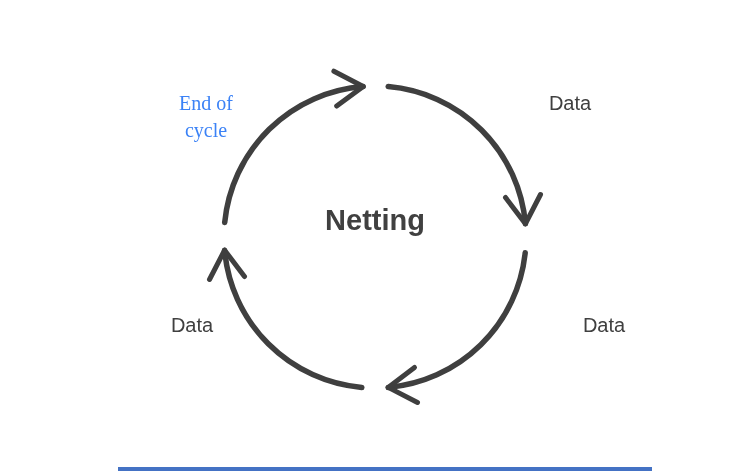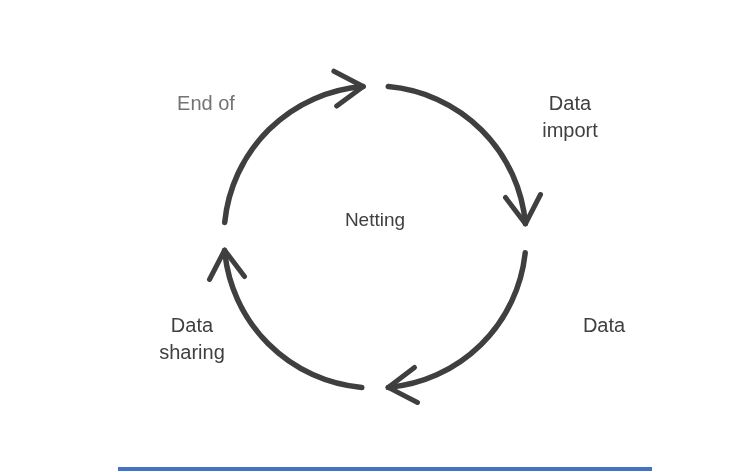--- a/index.html
+++ b/index.html
@@ -26,23 +26,23 @@
     font-size: 20px;
     line-height: 27px;
     color: #404040;
     white-space: nowrap;
     font-weight: 400;
   }
   .center-title {
     position: absolute;
     transform: translateX(-50%);
     text-align: left;
-    font-size: 19px;
+    font-size: 29px;
     line-height: 38px;
-    font-weight: 400;
+    font-weight: 700;
     color: #404040;
     white-space: nowrap;
   }
   .pos-top-left       { left: 206px; top: 90px;  }
   .pos-top-right      { left: 570px; top: 90px;  }
   .pos-bottom-right   { left: 604px; top: 312px; }
   .pos-bottom-left    { left: 192px; top: 312px; }
   .pos-center         { left: 375px; top: 201px; }
   .accent-bar {
     position: absolute;
@@ -61,36 +61,35 @@
       <path d="M 224.7 222.5 A 151 151 0 0 1 363.2 86.5" fill="none" stroke="#3f3f3f" stroke-width="5.5" stroke-linecap="round"></path>
       <path d="M 336.7 106.1 L 363.2 86.5 L 333.9 71.2" fill="none" stroke="#3f3f3f" stroke-width="5" stroke-linecap="round" stroke-linejoin="round"></path>
       <path d="M 388.2 86.6 A 151 151 0 0 1 525.4 223.8" fill="none" stroke="#3f3f3f" stroke-width="5.5" stroke-linecap="round"></path>
       <path d="M 505.5 197.5 L 525.4 223.8 L 540.5 194.5" fill="none" stroke="#3f3f3f" stroke-width="5" stroke-linecap="round" stroke-linejoin="round"></path>
       <path d="M 525.2 252.8 A 151 151 0 0 1 388.2 387.4" fill="none" stroke="#3f3f3f" stroke-width="5.5" stroke-linecap="round"></path>
       <path d="M 414.5 367.5 L 388.2 387.4 L 417.5 402.5" fill="none" stroke="#3f3f3f" stroke-width="5" stroke-linecap="round" stroke-linejoin="round"></path>
       <path d="M 361.8 387.4 A 151 151 0 0 1 224.6 250.2" fill="none" stroke="#3f3f3f" stroke-width="5.5" stroke-linecap="round"></path>
       <path d="M 244.5 276.5 L 224.6 250.2 L 209.5 279.5" fill="none" stroke="#3f3f3f" stroke-width="5" stroke-linecap="round" stroke-linejoin="round"></path>
     </svg>
 
-  <div class="step-label pos-top-left" style="color: #737373;">
+  <div class="step-label pos-top-left" style="color: #3b82f6; font-family: Liberation Serif, serif;">
     <div>End of</div>
+    <div>cycle</div>
   </div>
 
   <div class="step-label pos-top-right" style="color: rgb(64, 64, 64);">
     <div>Data</div>
-    <div>import</div>
   </div>
 
   <div class="step-label pos-bottom-right" style="color: rgb(64, 64, 64);">
     <div>Data</div>
   </div>
 
   <div class="step-label pos-bottom-left" style="color: rgb(64, 64, 64);">
     <div>Data</div>
-    <div>sharing</div>
   </div>
 
   <div class="center-title pos-center" style="color: rgb(64, 64, 64);">
     <div>Netting</div>
   </div>
 
   <div class="accent-bar" style="background: rgb(68, 114, 196);"></div>
 
 </div>
 

